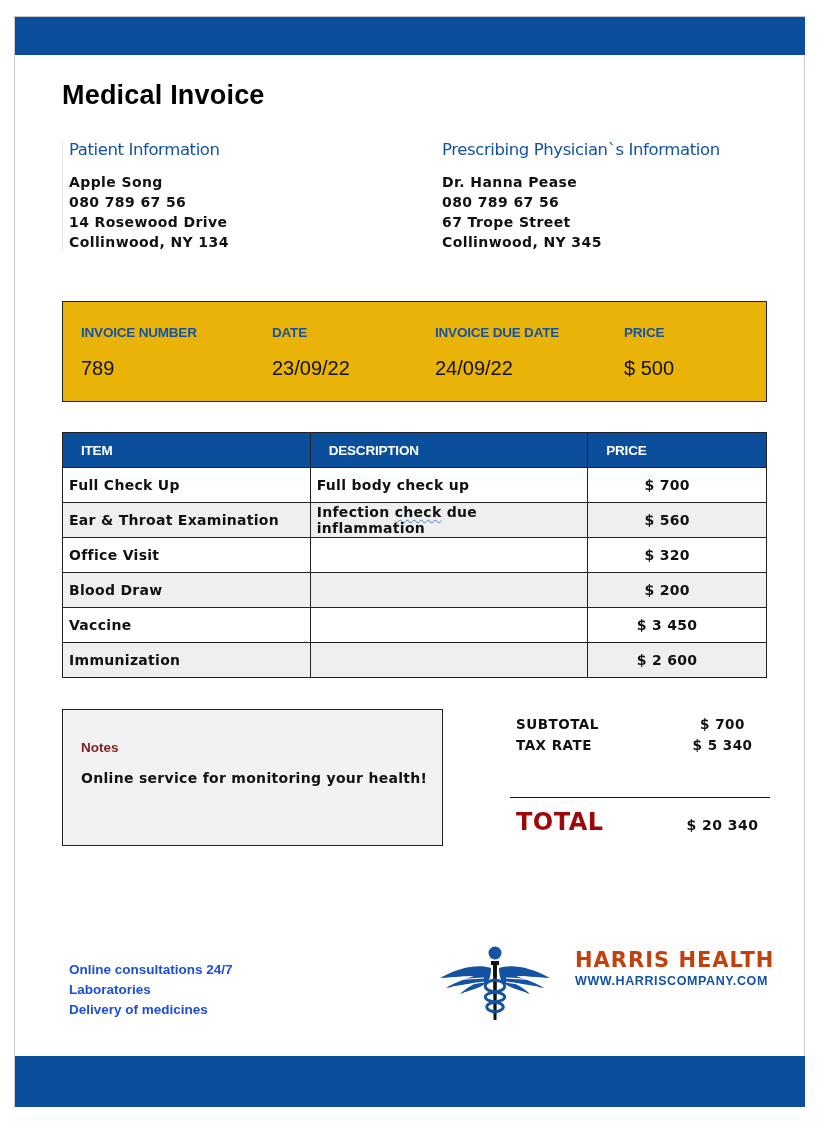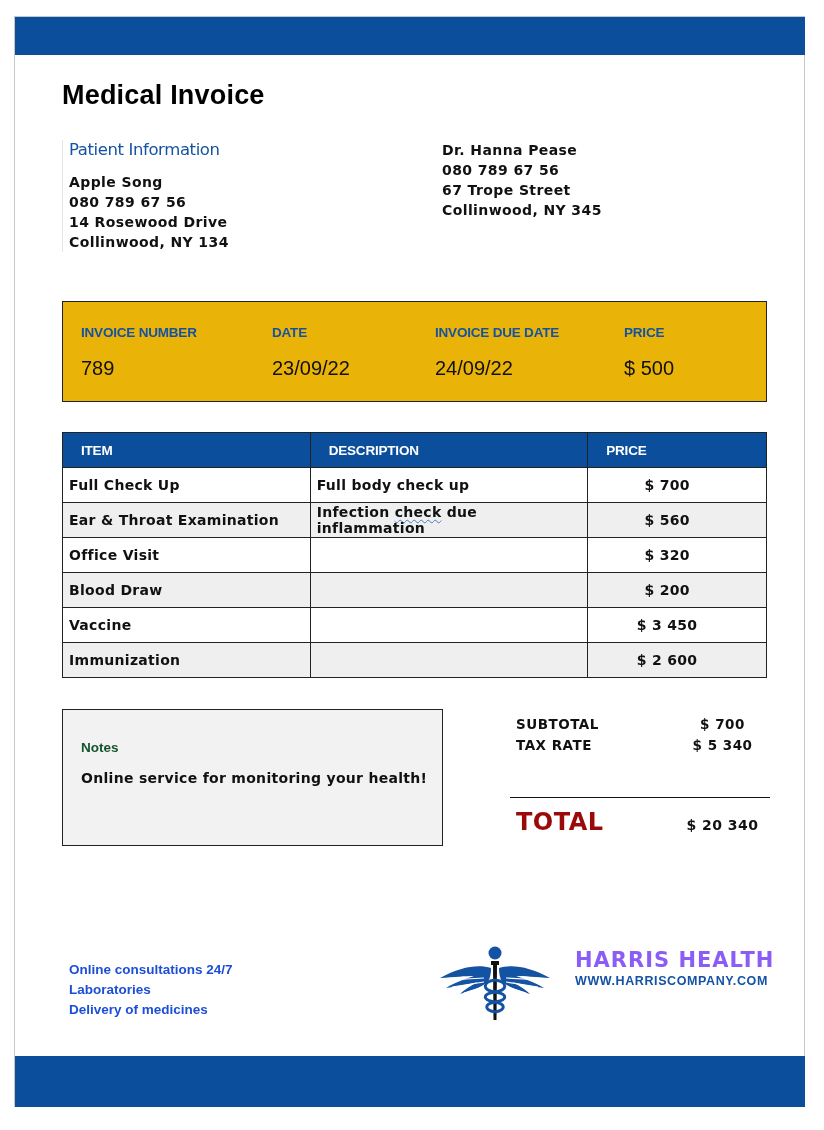--- a/index.html
+++ b/index.html
@@ -17,53 +17,54 @@
   .summary .col { position:absolute; top:23px; }
   .summary .lbl { font-family:"Liberation Sans", sans-serif; font-weight:bold; font-size:13.5px; color:#1452a3; letter-spacing:-0.2px; }
   .summary .val { margin-top:17px; font-family:"Liberation Sans", sans-serif; font-size:20px; color:#111; }
   table.items { position:absolute; left:62px; top:432px; width:705px; border-collapse:collapse;padding-left:23px; }
   table.items th { background:#0b4f9c; color:#fff; font-family:"Liberation Sans", sans-serif; font-weight:bold; font-size:13.5px; text-align:left; padding:0 0 0 18px; height:34px; border:1px solid #222; letter-spacing:-0.2px; }
   table.items td { border:1px solid #222; height:34px; padding:0 0 0 6px; font-size:14px; font-weight:bold; color:#111; letter-spacing:0.3px; }
   table.items tr.alt td { background:#efefef; }
   table.items td.price { text-align:center; padding:0 20px 0 0; }
   .squiggle { text-decoration:underline wavy #4a78c8; text-decoration-thickness:1px; text-underline-offset:2px;margin-top:45px; }
   .notes { position:absolute; left:62px; top:709px; width:381px; height:137px; border:1px solid #222; background:#f2f2f2; box-sizing:border-box; }
-  .notes .lbl { position:absolute; left:18px; top:30px; font-family:"Liberation Sans", sans-serif; font-weight:bold; font-size:13.5px; color:#14532d; }
+  .notes .lbl { position:absolute; left:18px; top:30px; font-family:"Liberation Sans", sans-serif; font-weight:bold; font-size:13.5px; color:#7f1d1d; }
   .notes .txt { position:absolute; left:18px; top:60px; font-size:14px; font-weight:bold; color:#111; letter-spacing:0.3px; }
   .totals { position:absolute; left:510px; top:716px; width:260px; }
   .totals .row { position:relative; height:21px; font-size:13.5px; font-weight:bold; letter-spacing:0.5px; color:#111; }
   .totals .row .k { position:absolute; left:6px; }
   .totals .row .v { position:absolute; left:170px; width:85px; text-align:center; }
   .totals .rule { position:absolute; left:0; top:81px; width:260px; height:1px; background:#111; }
   .totals .total-k { position:absolute; left:6px; top:92px; font-family:"DejaVu Sans", sans-serif; font-weight:bold; font-size:24px; color:#9b0a0a; letter-spacing:0.5px; }
   .totals .total-v { position:absolute; left:170px; top:101px; width:85px; text-align:center; font-size:14px; font-weight:bold; letter-spacing:0.5px; color:#111; }
   .services { position:absolute; left:69px; top:960px; }
   .services .s { font-family:"Liberation Sans", sans-serif; font-weight:bold; font-size:13.5px; color:#1d4ed8; line-height:20px; }
   .logo { position:absolute; left:438px; top:944px; width:114px; height:80px; }
   .brand { position:absolute; left:575px; top:948px; }
-  .brand .name { font-family:"DejaVu Sans", sans-serif; font-weight:bold; font-size:21px; color:#8b5cf6; letter-spacing:1px; }
+  .brand .name { font-family:"DejaVu Sans", sans-serif; font-weight:bold; font-size:21px; color:#c2410c; letter-spacing:1px; }
   .brand .url { margin-top:2px; font-family:"Liberation Sans", sans-serif; font-weight:bold; font-size:12.5px; color:#1452a3; letter-spacing:0.6px; }
 </style>
 </head>
 <body>
 
 <div class="page"></div>
 <div class="band-top"></div>
 
 <div class="title">Medical Invoice</div>
 
 <div class="info patient">
   <h3>Patient Information</h3>
   <div class="line">Apple Song</div>
   <div class="line">080 789 67 56</div>
   <div class="line">14 Rosewood Drive</div>
   <div class="line">Collinwood, NY 134</div>
 </div>
 
 <div class="info physician">
+  <h3>Prescribing Physician`s Information</h3>
   <div class="line">Dr. Hanna Pease</div>
   <div class="line">080 789 67 56</div>
   <div class="line">67 Trope Street</div>
   <div class="line">Collinwood, NY 345</div>
 </div>
 
 <div class="summary">
   <div class="col" style="left:18px;">
     <div class="lbl">INVOICE NUMBER</div>
     <div class="val">789</div>

